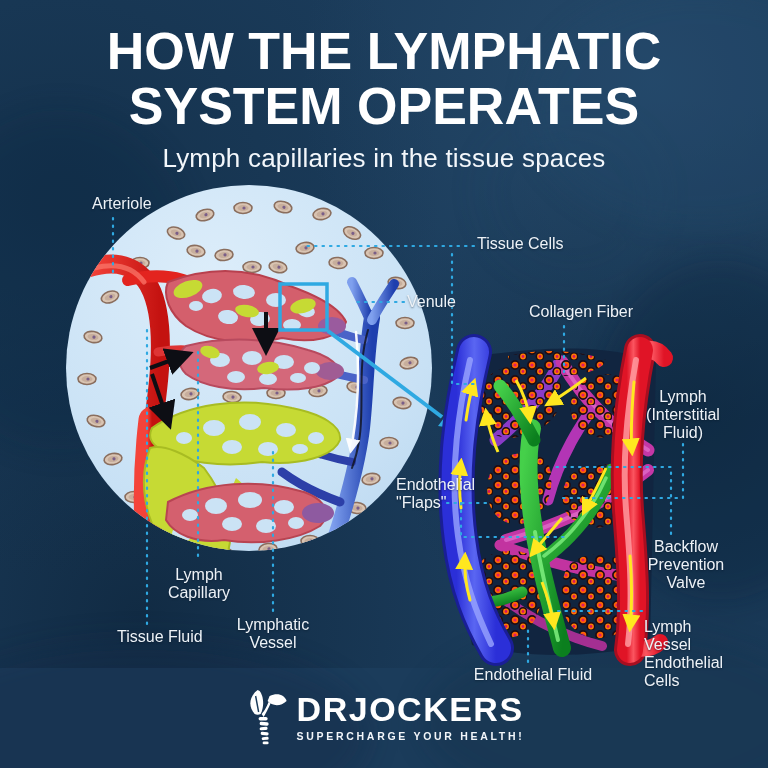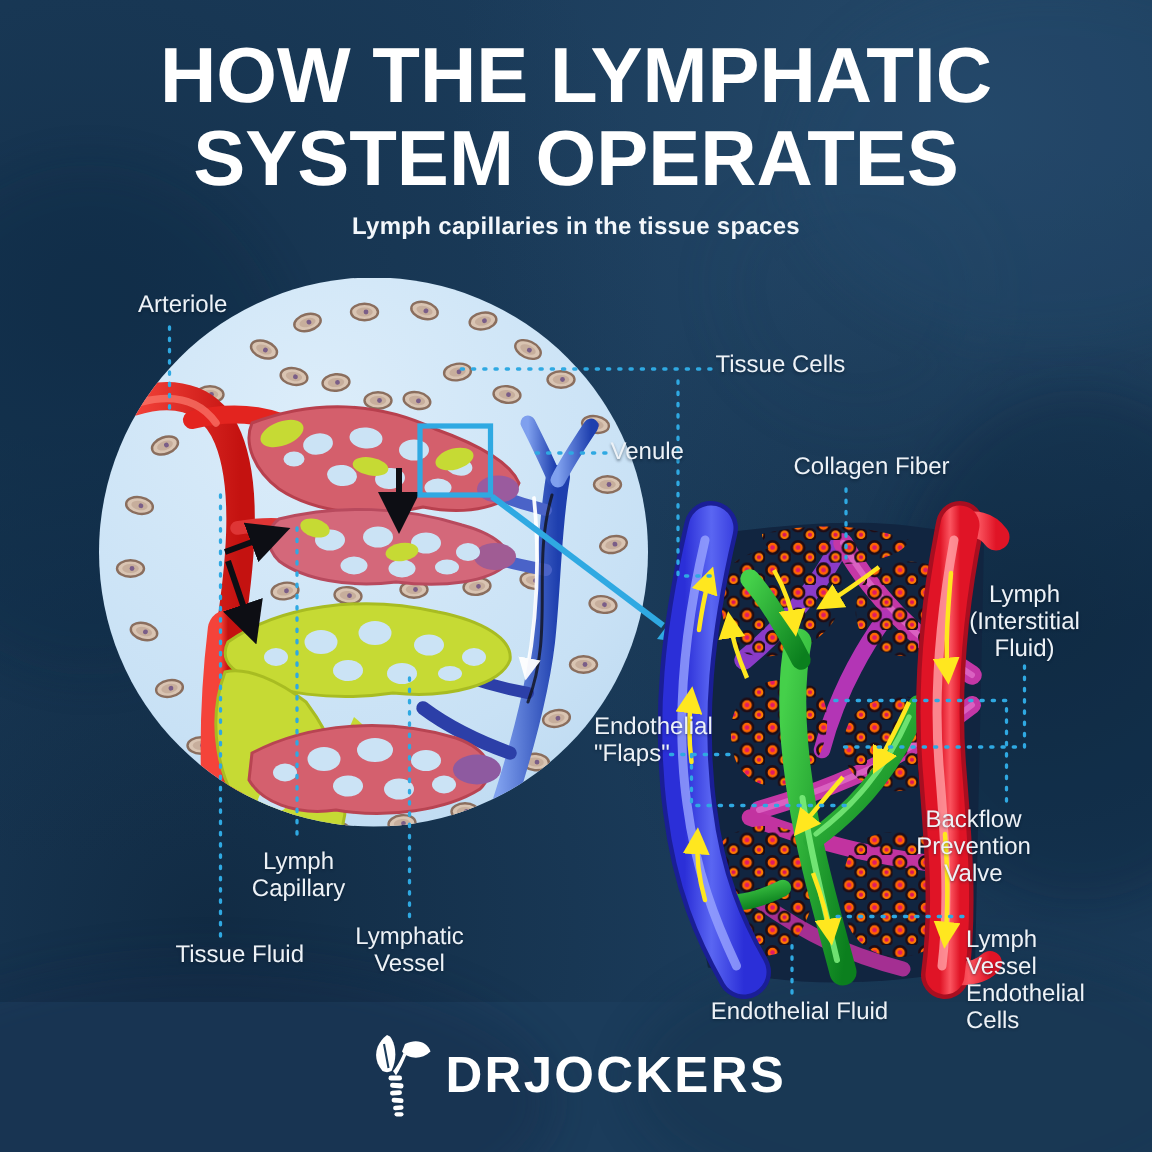--- a/index.html
+++ b/index.html
@@ -6,36 +6,36 @@
   body{width:768px;height:768px;overflow:hidden;background:#1b3c5b;font-family:"Liberation Sans",sans-serif;}
   .stage{position:relative;width:768px;height:668px;background:
     radial-gradient(circle at 85% 12%, rgba(46,84,118,.55), rgba(46,84,118,0) 40%),
     radial-gradient(circle at 8% 30%, rgba(16,42,66,.6), rgba(16,42,66,0) 45%),
     radial-gradient(circle at 90% 60%, rgba(14,38,60,.65), rgba(14,38,60,0) 38%),
     radial-gradient(circle at 18% 92%, rgba(13,36,58,.7), rgba(13,36,58,0) 40%),
     #1b3c5b;}
   .art{position:absolute;left:0;top:0;width:768px;height:768px;display:block;}
   .title{position:absolute;top:24px;left:0;width:768px;text-align:center;color:#ffffff;}
   .title-line{font-weight:bold;font-size:52px;line-height:1.06;letter-spacing:0px;}
-  .subtitle{margin-top:9px;font-weight:bold;font-size:16px;color:#f3f7fb;letter-spacing:.2px;}
+  .subtitle{margin-top:9px;font-weight:normal;font-size:26px;color:#f3f7fb;letter-spacing:.2px;}
   .lbl{position:absolute;font-size:16px;font-weight:normal;line-height:1.13;color:#edf2f7;
        white-space:pre-line;text-shadow:0 1px 2px rgba(5,20,35,.45);}
   .c{text-align:center;}
   
   .l-arteriole{left:92px;top:195px;}
   .l-venule{left:407px;top:293px;}
   .l-lymphcap{left:149px;top:566px;width:100px;}
   .l-tissuefluid{left:117px;top:628px;}
   .l-lymphvessel{left:223px;top:616px;width:100px;}
   
   .l-tissuecells{left:477px;top:235px;}
   .l-collagen{left:529px;top:303px;}
   .l-lymphint{left:633px;top:388px;width:100px;}
   .l-flaps{left:396px;top:476px;}
-  .l-backflow{left:599px;top:538px;width:100px;}
+  .l-backflow{left:636px;top:538px;width:100px;}
   .l-lve{left:644px;top:618px;}
   .l-interfluid{left:463px;top:666px;width:140px;}
   
   .logo{position:absolute;left:50%;top:688px;transform:translateX(-50%);
         display:flex;align-items:center;gap:9px;color:#ffffff;}
   .logo-text{display:flex;flex-direction:column;}
   .brand{font-weight:bold;font-size:34px;line-height:1;letter-spacing:1.5px;}
   .tagline{font-weight:bold;font-size:10.5px;line-height:1;letter-spacing:2.7px;margin-top:5px;align-self:flex-end;color:#f2f6fa;}
 </style>
 </head>
@@ -384,16 +384,17 @@
         <rect x="15" y="29" width="9" height="3.4" rx="1.6"></rect>
         <rect x="16" y="34" width="9" height="3.4" rx="1.6" transform="rotate(4 20 36)"></rect>
         <rect x="16" y="39" width="8" height="3.2" rx="1.6" transform="rotate(-4 20 41)"></rect>
         <rect x="17" y="44" width="8" height="3.2" rx="1.6" transform="rotate(5 21 46)"></rect>
         <rect x="18" y="49" width="7" height="3" rx="1.5" transform="rotate(-5 21 50)"></rect>
         <rect x="19" y="53.5" width="6" height="2.8" rx="1.4"></rect>
       </g>
     </svg>
     <div class="logo-text">
       <div class="brand">DRJOCKERS</div>
+      <div class="tagline">SUPERCHARGE YOUR HEALTH!</div>
     </div>
   </div>
 
 </div>
 
 </body></html>

